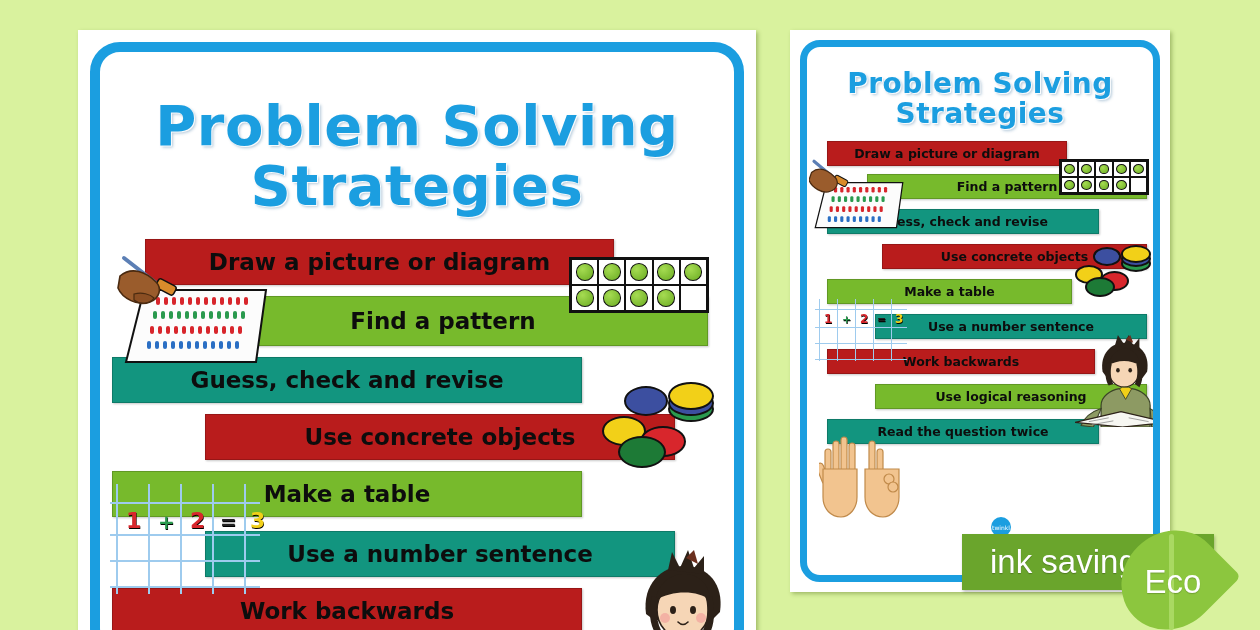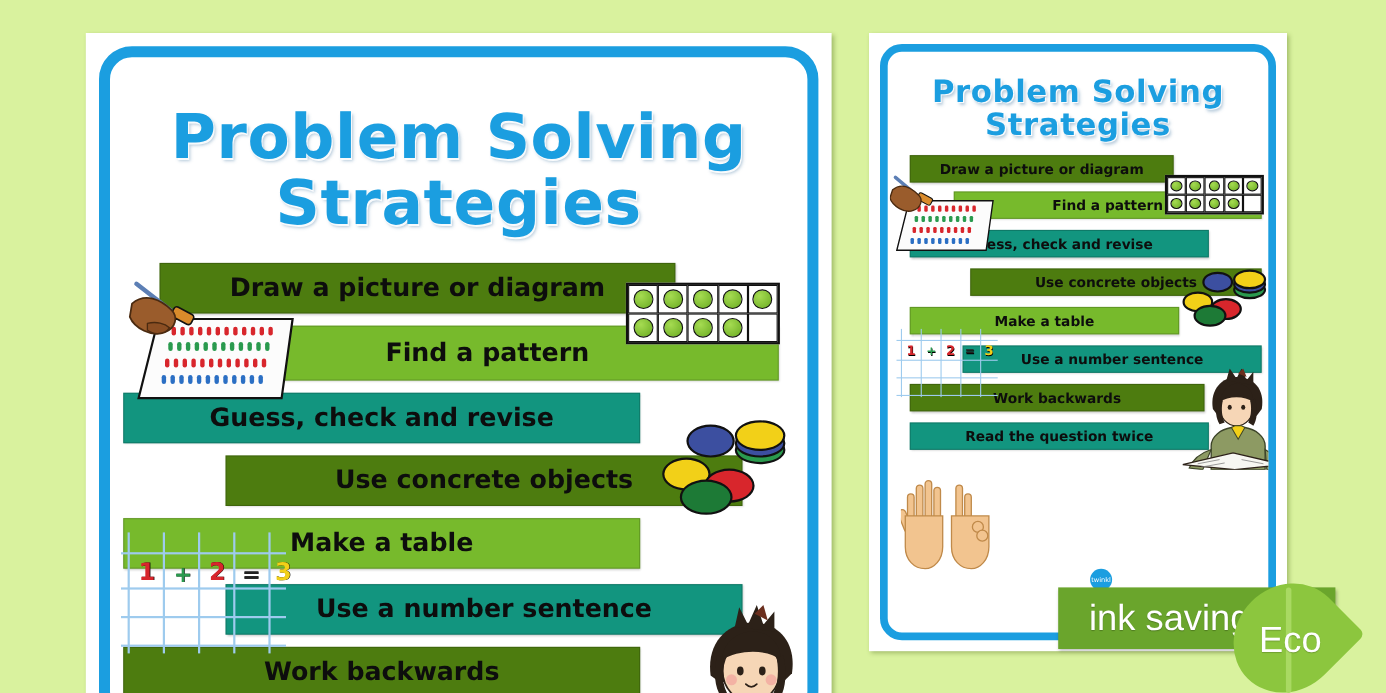--- a/index.html
+++ b/index.html
@@ -48,21 +48,21 @@
     position: relative;
     display: flex;
     align-items: center;
     border: 1px solid rgba(0,0,0,.18);
     box-shadow: 1px 1px 2px rgba(0,0,0,.22);
     color: #0d0d0d;
     font-family: "DejaVu Sans", sans-serif;
     font-weight: bold;
     white-space: nowrap;
   }
-  .bar.blue  { background: #4d7c0f; }
+  .bar.blue  { background: #b91c1c; }
   .bar.green { background: #77ba2c; }
   .bar.teal  { background: #12957f; }
   .bar .bar-label { width: 100%; }
 
   #page-large .bar { height: 46px; font-size: 23px; margin-bottom: 11px; }
   #page-large .bar .bar-label { padding: 0 16px; }
   #page-small .bar { height: 25px; font-size: 12.5px; margin-bottom: 10px; }
   #page-small .bar .bar-label { padding: 0 9px; }
 
   .al-c .bar-label { text-align: center; }
@@ -368,20 +368,23 @@
         </div>
 
         <div class="bar teal al-c" style="margin-left:68px; width:272px; margin-top:3px;">
           <span class="bar-label">Use a number sentence</span>
         </div>
 
         <div class="bar blue al-c" style="margin-left:20px; width:268px;">
           <span class="bar-label">Work backwards</span>
         </div>
 
+        <div class="bar green al-c" style="margin-left:68px; width:272px;">
+          <span class="bar-label">Use logical reasoning</span>
+        </div>
 
         <div class="bar teal al-c" style="margin-left:20px; width:272px;">
           <span class="bar-label">Read the question twice</span>
         </div>
 
 
 
       </div>
 
       <div class="deco tenframe" style="left:252px; top:112px; width:90px; height:36px;">

